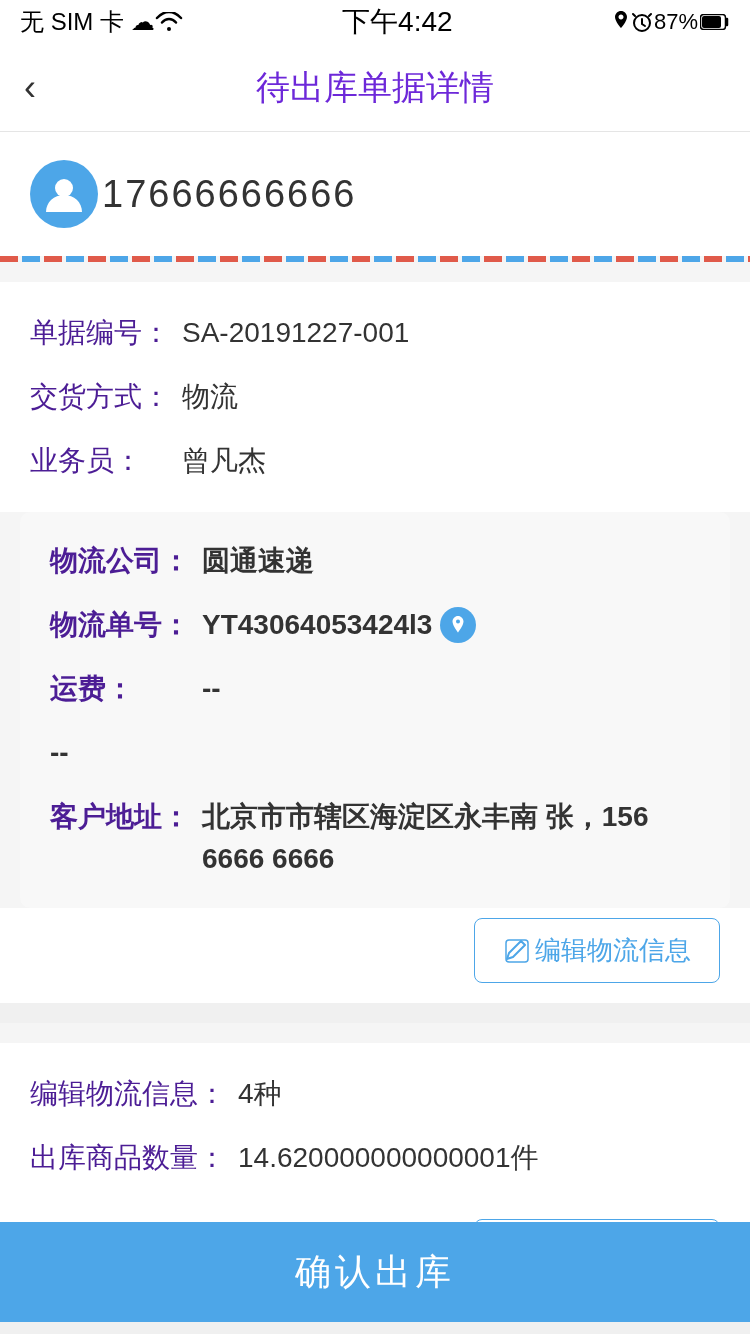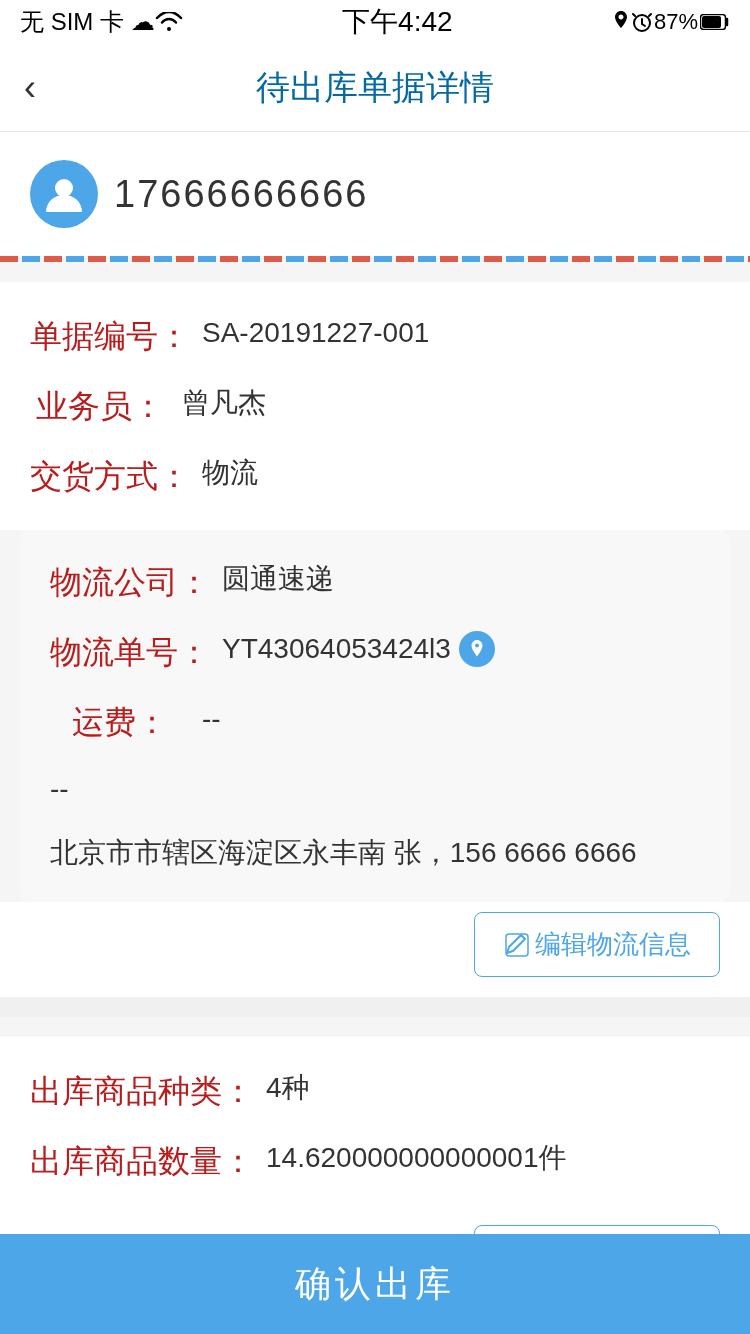--- a/index.html
+++ b/index.html
@@ -42,30 +42,30 @@
     .nav-back {
       position: absolute;
       left: 24px;
       font-size: 36px;
       color: #333;
       cursor: pointer;
     }
     .nav-title {
       font-size: 34px;
       font-weight: 500;
-      color: #0369a1;
+      color: #6d28d9;
     }
 
     
     .user-header {
       background: #fff;
       padding: 28px 30px;
       display: flex;
       align-items: center;
-      gap: 16px;
+      gap: 4px;
     }
     .user-avatar {
       width: 68px;
       height: 68px;
       border-radius: 50%;
       background: #4da6e8;
       display: flex;
       align-items: center;
       justify-content: center;
       flex-shrink: 0;
@@ -95,35 +95,36 @@
     .section {
       background: #fff;
       margin: 20px 0 0 0;
       padding: 30px 30px;
     }
     .section-inner {
       background: #f8f8f8;
       border-radius: 10px;
       padding: 28px 30px;
       margin-top: 0;
+      font-weight: bold;
     }
 
     .info-row {
       display: flex;
       align-items: flex-start;
       margin-bottom: 22px;
       line-height: 1.5;
     }
     .info-row:last-child { margin-bottom: 0; }
     .info-label {
-      color: #b91c1c;
-      font-size: 32px;
+      color: #4c1d95;
+      font-size: 28px;
       flex-shrink: 0;
       min-width: 140px;
-      text-align: center;
+      text-align: left;
       margin-right: 12px;
     }
     .info-value {
       color: #333;
       font-size: 28px;
       flex: 1;
     }
     .info-value.with-icon {
       display: flex;
       align-items: center;
@@ -175,21 +176,21 @@
       display: flex;
       align-items: center;
       justify-content: flex-end;
       padding: 10px 30px 20px;
       background: #fff;
     }
 
     
     .confirm-btn-bar {
       position: fixed;
-      bottom: 0;
+      bottom: 12px;
       left: 0;
       width: 750px;
       background: #4da6e8;
       height: 100px;
       display: flex;
       align-items: center;
       justify-content: center;
       cursor: pointer;
     }
     .confirm-btn-bar span {
@@ -253,26 +254,26 @@
   </div>
 
   <div class="dashed-divider"></div>
 
   <div class="section">
     <div class="info-row">
       <span class="info-label">单据编号：</span>
       <span class="info-value">SA-20191227-001</span>
     </div>
     <div class="info-row">
+      <span class="info-label">交货方式：</span>
+      <span class="info-value">物流</span>
+    </div>
+    <div class="info-row">
       <span class="info-label">业务员：</span>
       <span class="info-value">曾凡杰</span>
-    </div>
-    <div class="info-row">
-      <span class="info-label">交货方式：</span>
-      <span class="info-value">物流</span>
     </div>
   </div>
 
   <div class="section-inner" style="background:#f8f8f8; margin: 0 20px 0 20px; padding: 28px 30px; border-radius:10px;">
     <div class="info-row">
       <span class="info-label">物流公司：</span>
       <span class="info-value">圆通速递</span>
     </div>
     <div class="info-row">
       <span class="info-label">物流单号：</span>
@@ -286,39 +287,40 @@
       </span>
     </div>
     <div class="info-row">
       <span class="info-label">运费：</span>
       <span class="info-value">--</span>
     </div>
     <div class="info-row">
       <span class="info-value">--</span>
     </div>
     <div class="info-row">
+      <span class="info-label">客户地址：</span>
       <span class="info-value">北京市市辖区海淀区永丰南  张，156 6666 6666</span>
     </div>
   </div>
 
   <div class="edit-btn">
     <button class="btn-outline">
       <svg width="28" height="28" viewBox="0 0 28 28" fill="none">
         <path d="M4 22l2-6L18 4l4 4L10 20l-6 2zM18 4l4 4" stroke="#4da6e8" stroke-width="2" stroke-linecap="round" stroke-linejoin="round"></path>
         <rect x="3" y="3" width="22" height="22" rx="3" stroke="#4da6e8" stroke-width="1.5" fill="none"></rect>
       </svg>
       <span>编辑物流信息</span>
     </button>
   </div>
 
   <div class="gray-band"></div>
 
   <div class="section">
     <div class="info-row">
-      <span class="info-label">出库商品种类：</span>
+      <span class="info-label">编辑物流信息：</span>
       <span class="info-value">4种</span>
     </div>
     <div class="info-row">
       <span class="info-label">出库商品数量：</span>
       <span class="info-value">14.620000000000001件</span>
     </div>
   </div>
 
   <div class="view-btn-row">
     <button class="btn-outline">

